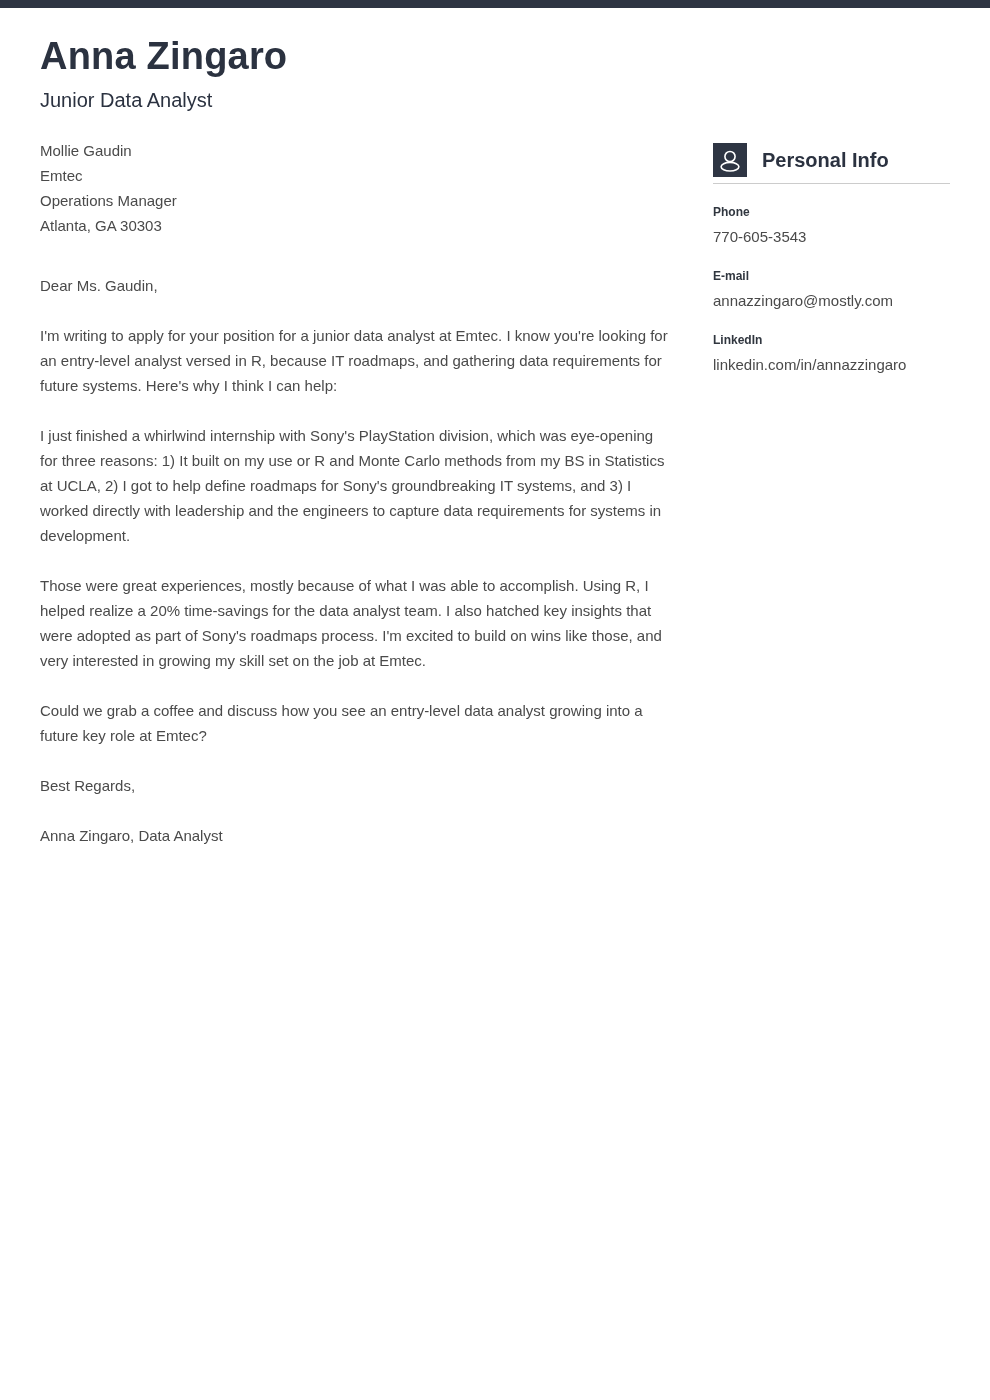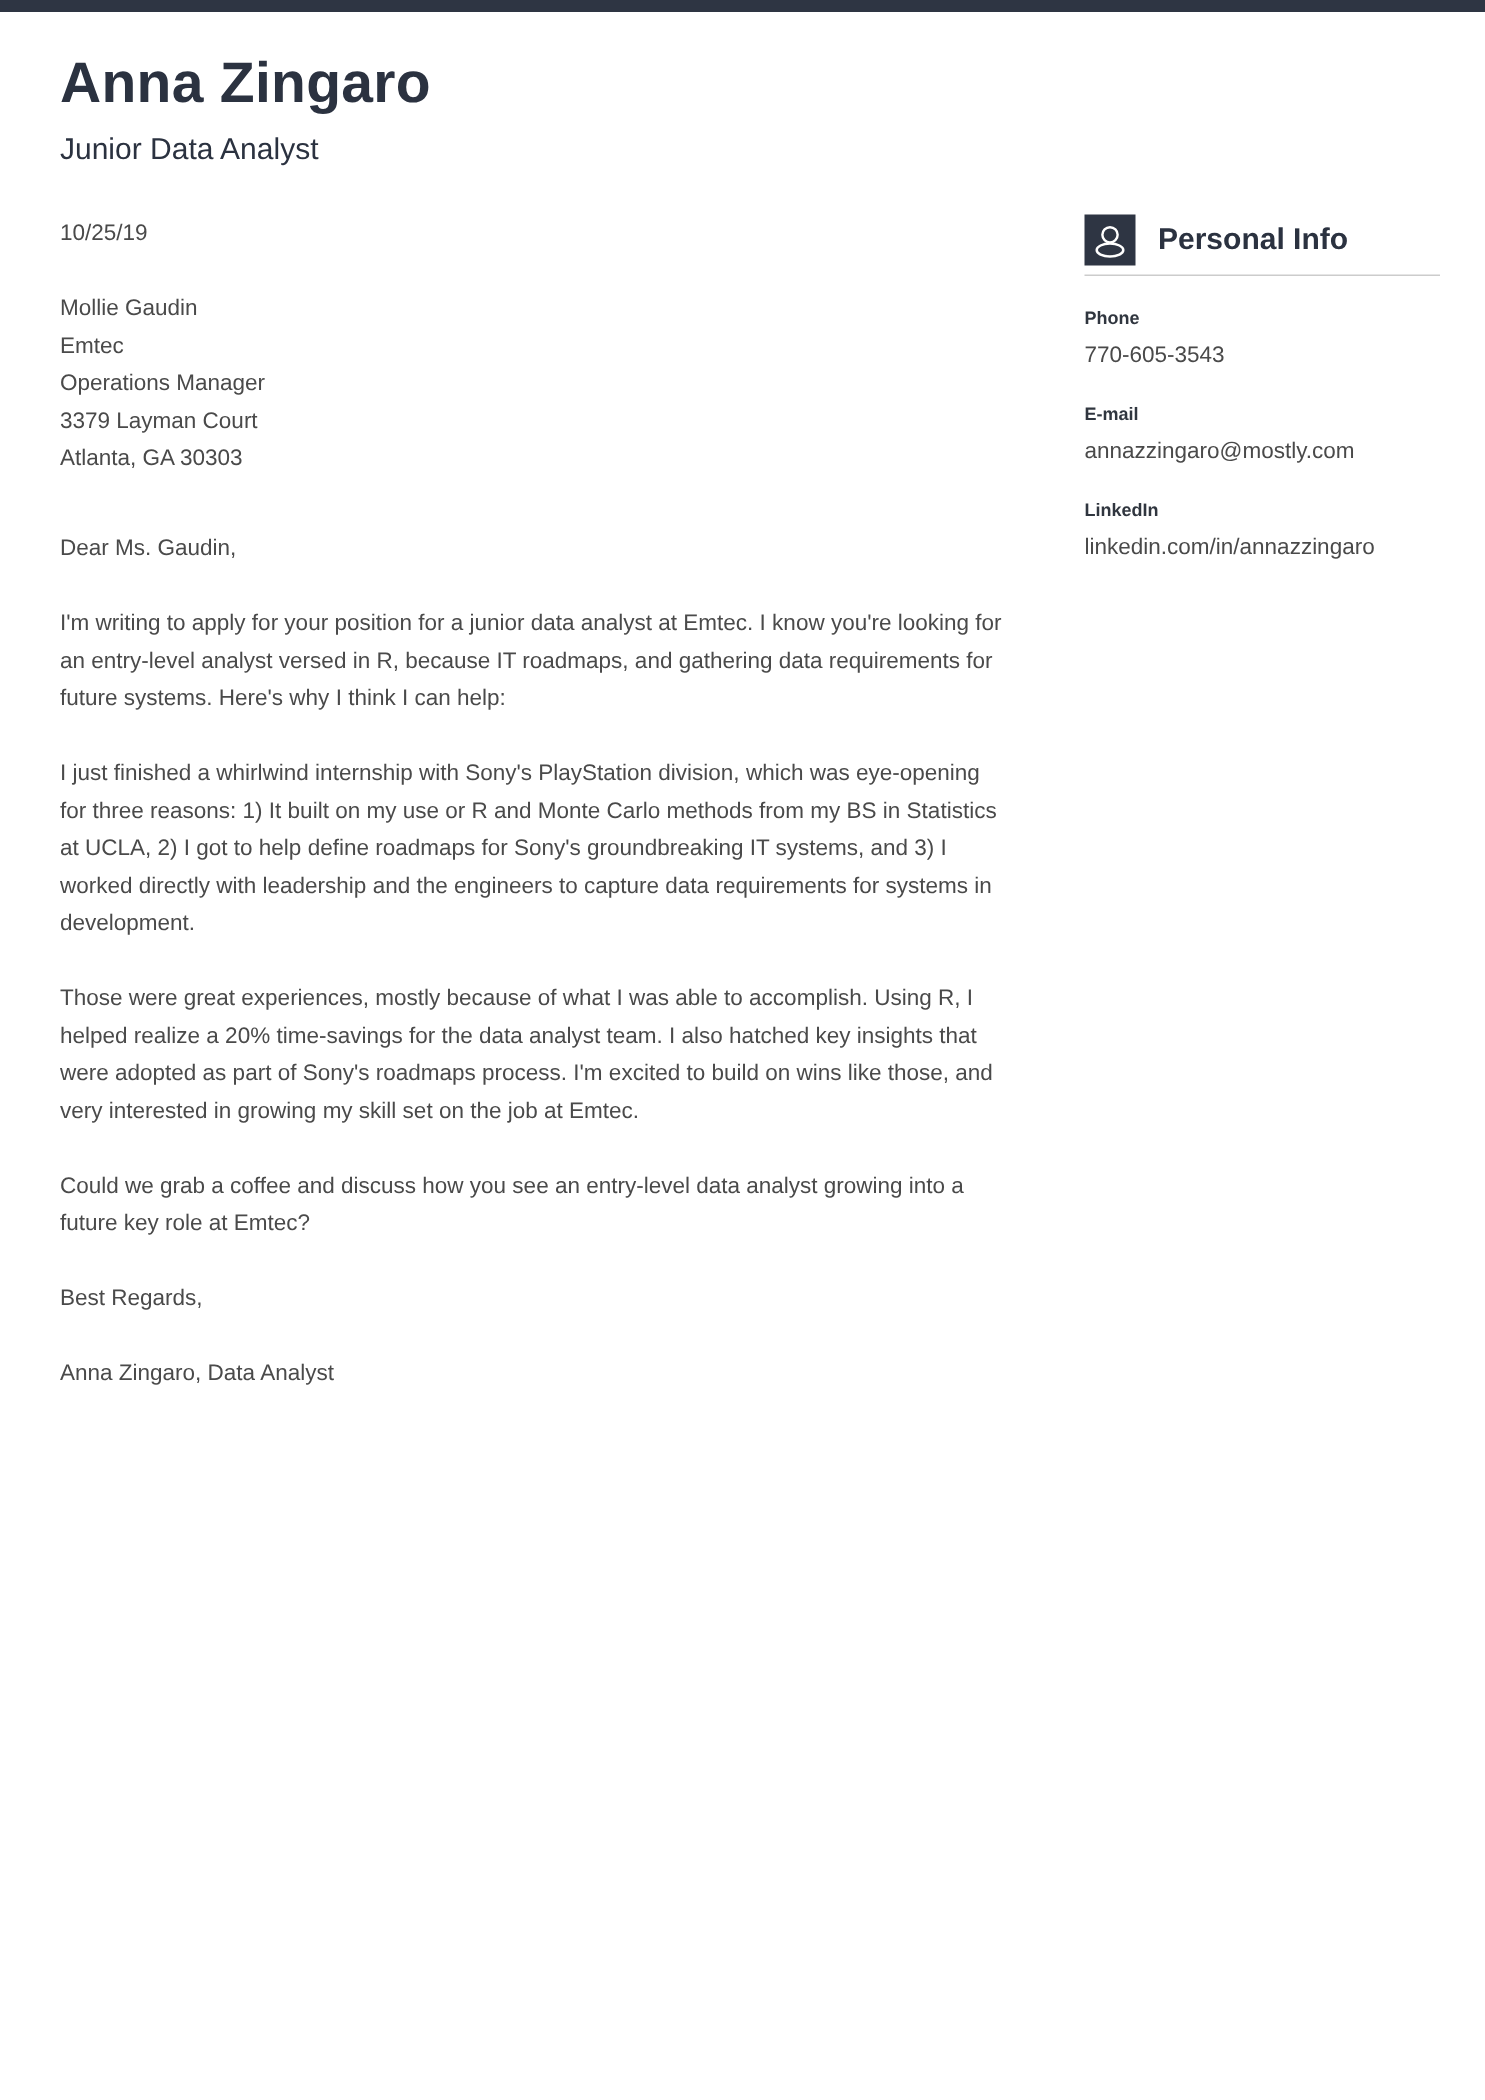--- a/index.html
+++ b/index.html
@@ -14,21 +14,20 @@
     position: relative;
   }
   .topbar {
     width: 100%;
     height: 8px;
     background: #2e3543;
   }
   .page {
     display: flex;
     align-items: flex-start;
-    gap: 10px;
   }
   .main {
     width: 628px;
     margin-left: 40px;
   }
   h1.applicant-name {
     margin-top: 26px;
     font-size: 38px;
     line-height: 1.2;
     font-weight: bold;
@@ -108,27 +107,25 @@
 <body>
 
 <div class="topbar"></div>
 
 <div class="page">
 
   <div class="main">
     <h1 class="applicant-name">Anna Zingaro</h1>
     <div class="job-title">Junior Data Analyst</div>
 
-    <div class="date">10/25/19</div>
 
     <div class="recipient">
       <div>Mollie Gaudin</div>
       <div>Emtec</div>
       <div>Operations Manager</div>
-      <div>3379 Layman Court</div>
       <div>Atlanta, GA 30303</div>
     </div>
 
     <div class="letter">
       <p class="salutation">Dear Ms. Gaudin,</p>
       <p>I'm writing to apply for your position for a junior data analyst at Emtec. I know you're looking for an entry-level analyst versed in R, because IT roadmaps, and gathering data requirements for future systems. Here's why I think I can help:</p>
       <p>I just finished a whirlwind internship with Sony's PlayStation division, which was eye-opening for three reasons: 1) It built on my use or R and Monte Carlo methods from my BS in Statistics at UCLA, 2) I got to help define roadmaps for Sony's groundbreaking IT systems, and 3) I worked directly with leadership and the engineers to capture data requirements for systems in development.</p>
       <p>Those were great experiences, mostly because of what I was able to accomplish. Using R, I helped realize a 20% time-savings for the data analyst team. I also hatched key insights that were adopted as part of Sony's roadmaps process. I'm excited to build on wins like those, and very interested in growing my skill set on the job at Emtec.</p>
       <p>Could we grab a coffee and discuss how you see an entry-level data analyst growing into a future key role at Emtec?</p>
       <p>Best Regards,</p>

